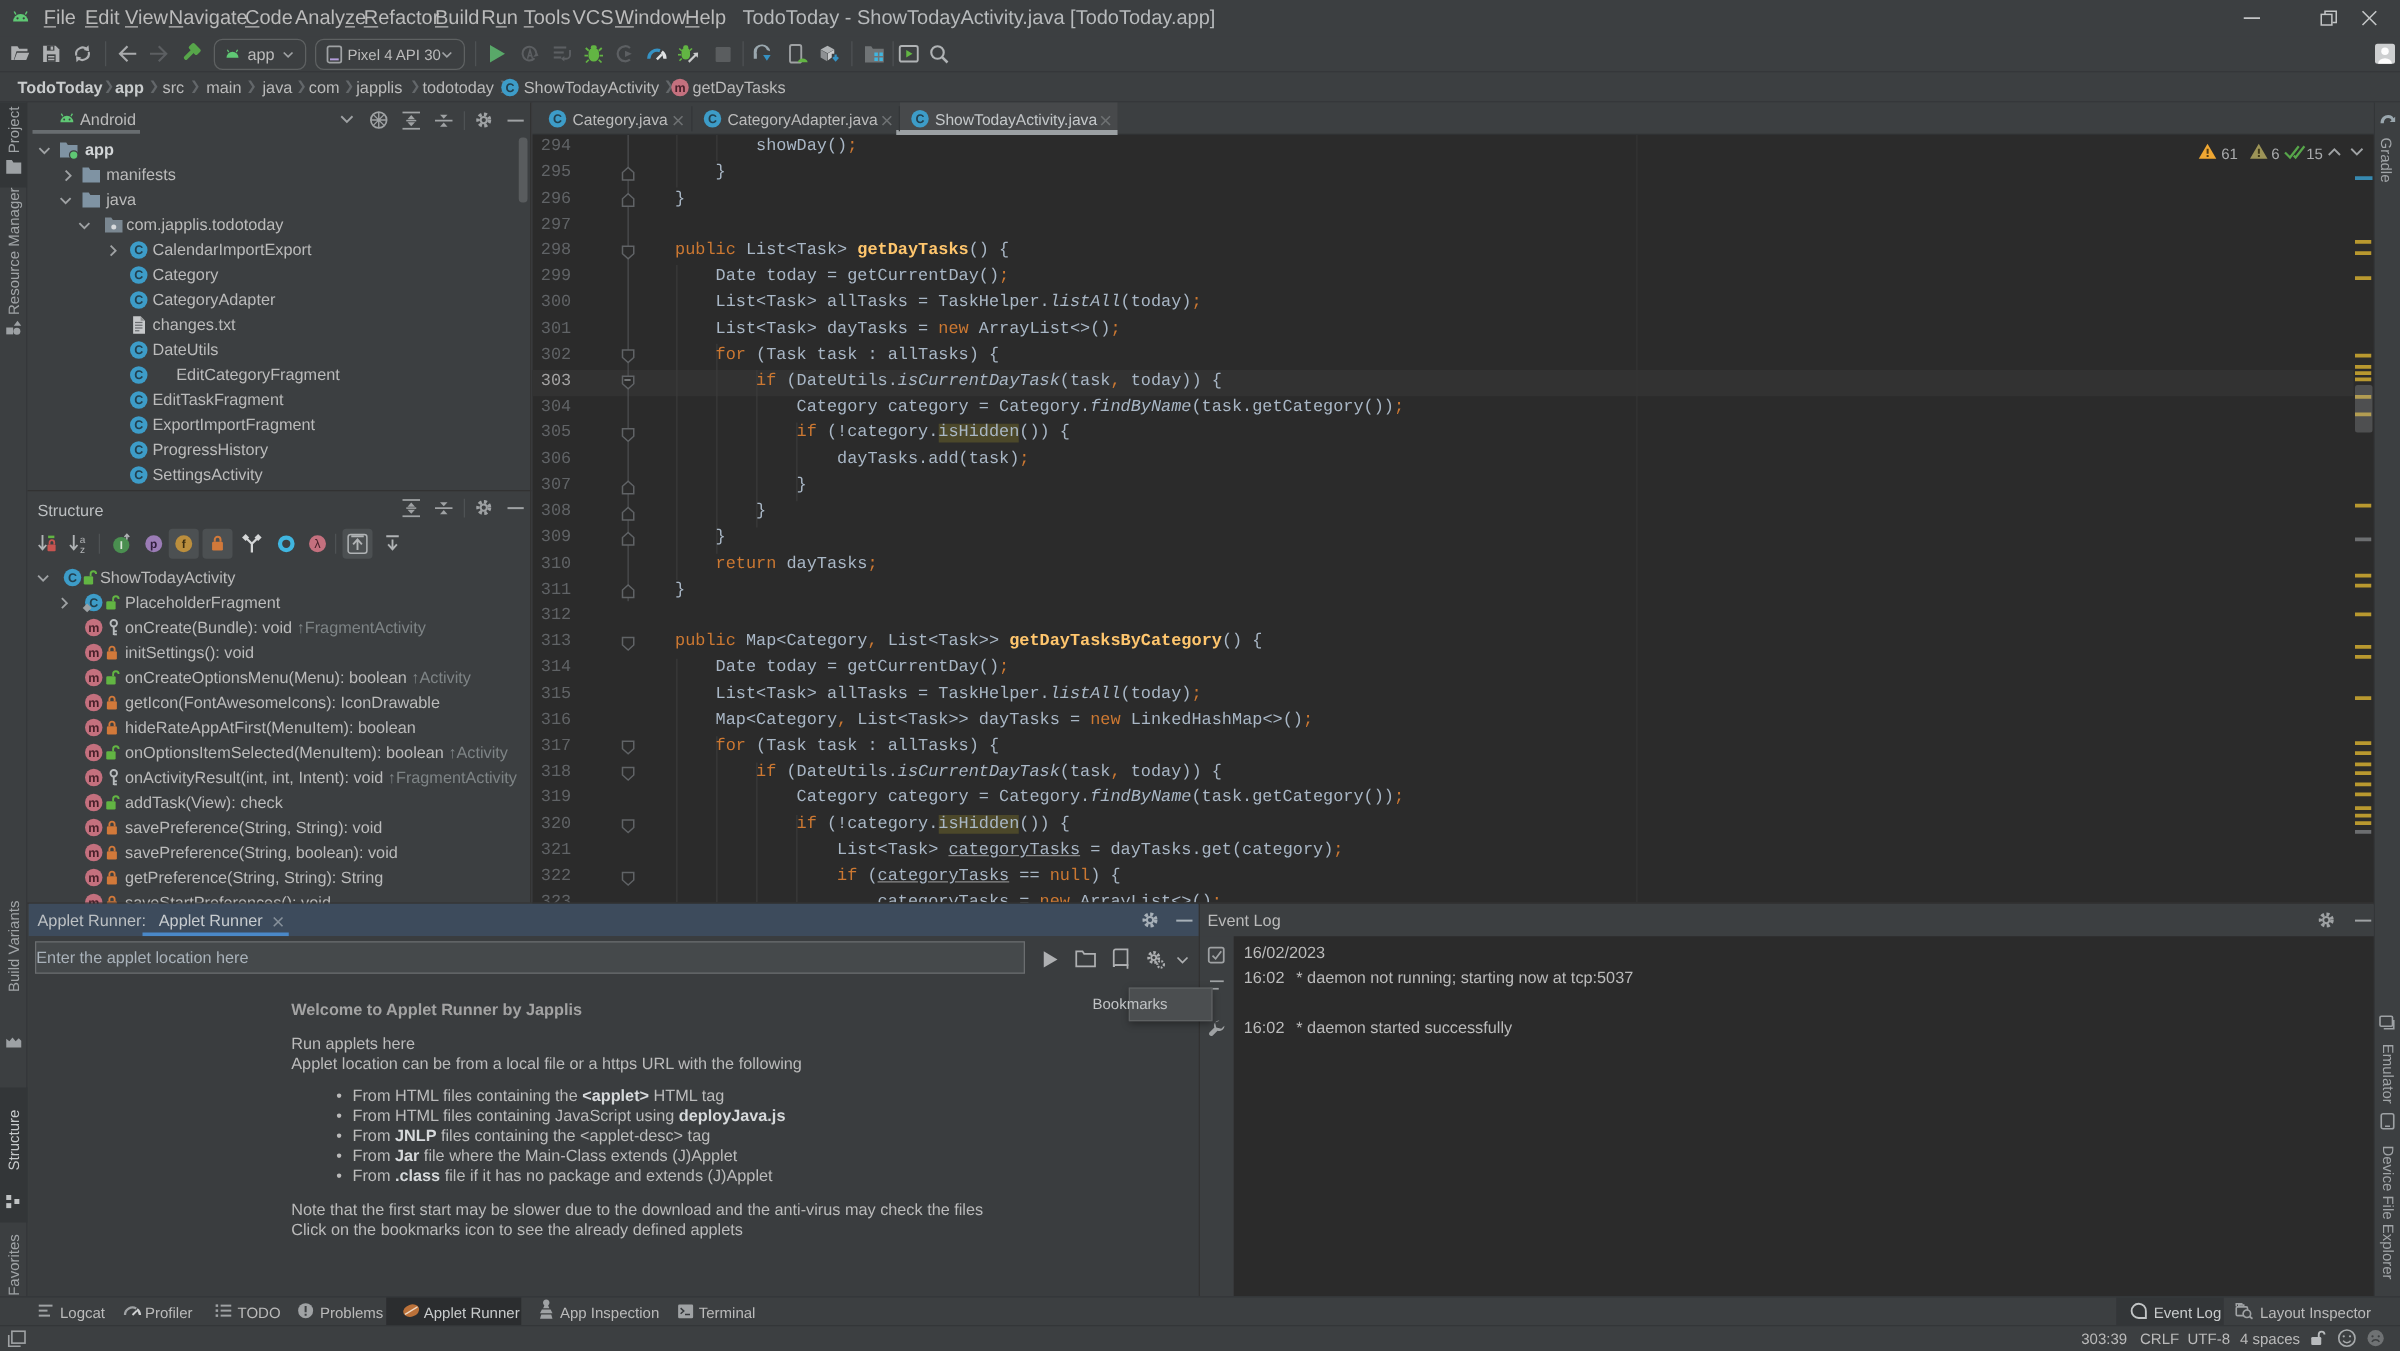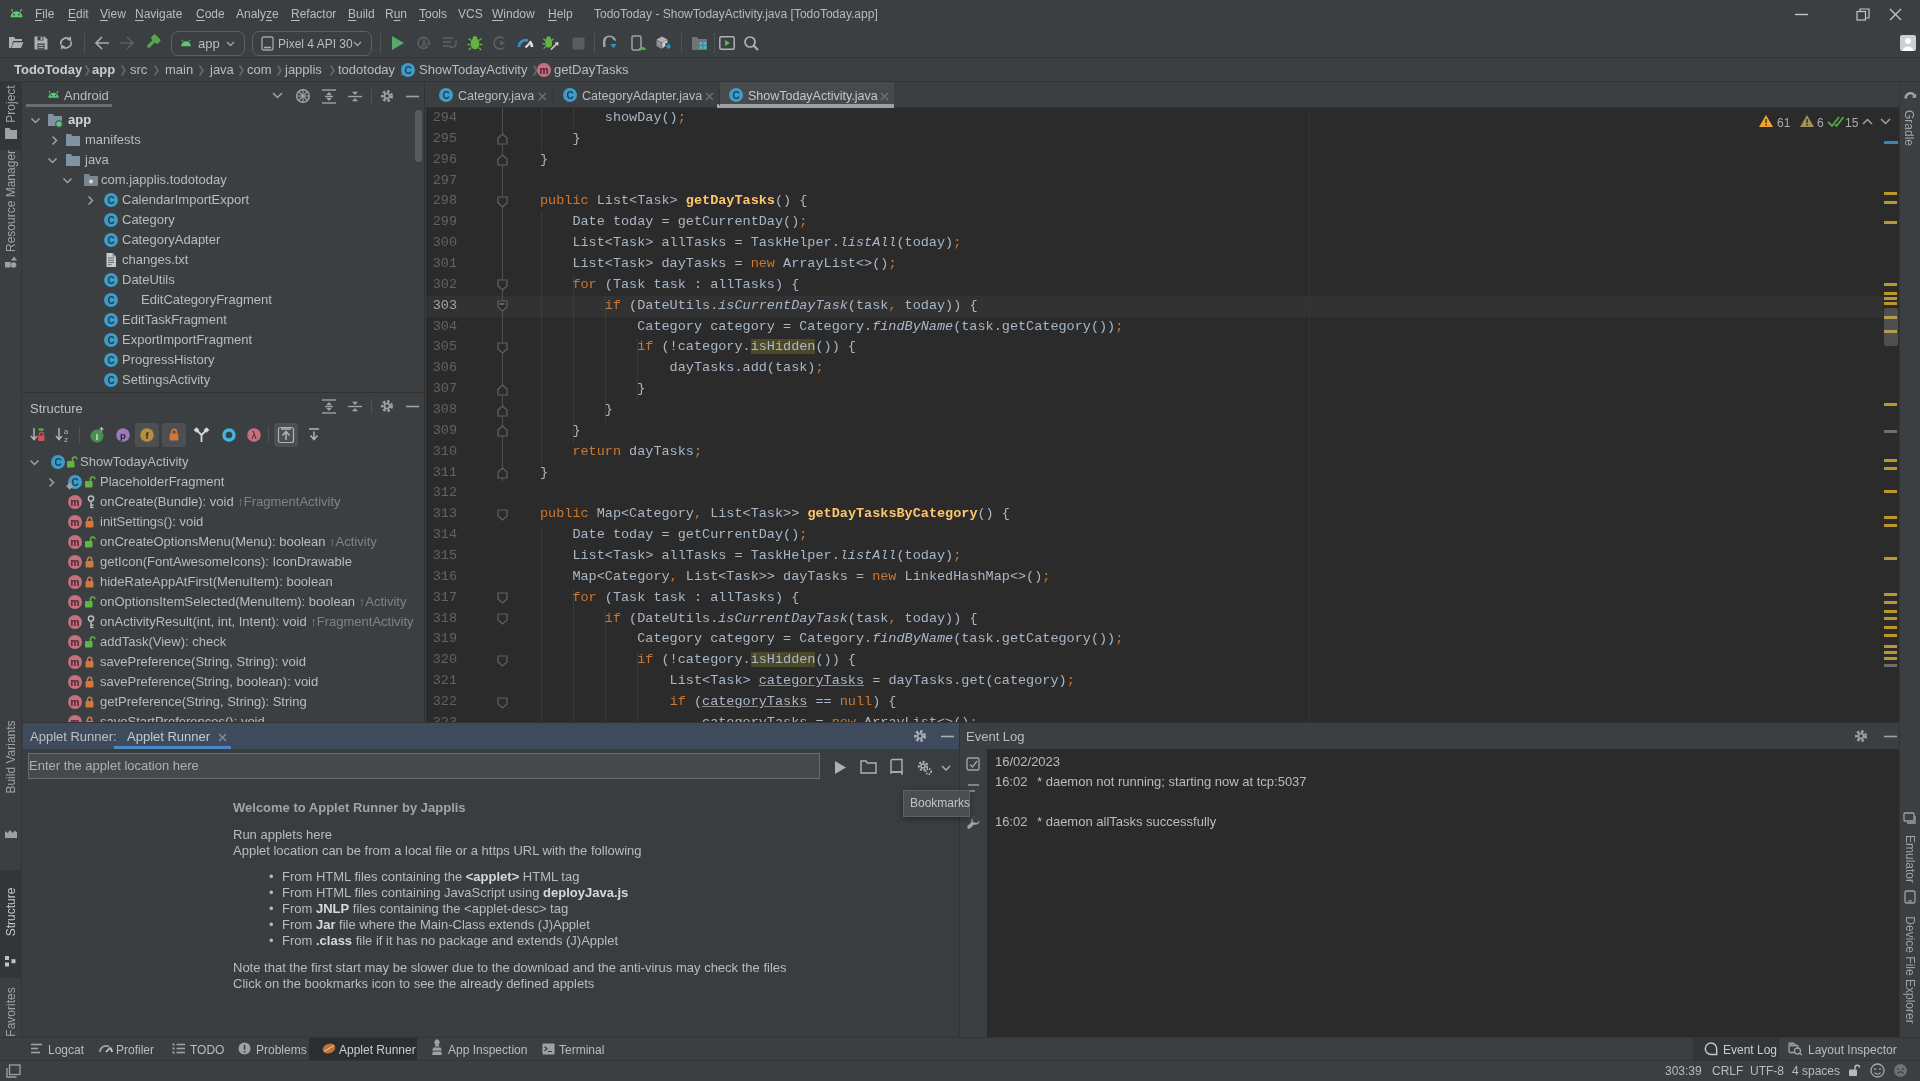--- a/index.html
+++ b/index.html
@@ -11,21 +11,21 @@
 .fn{color:#ffc66d;font-style:normal;font-weight:bold}
 .it{font-style:italic}
 .sc{color:#cc7832;font-style:normal}
 .hl{background:#4c482a}
 .un{text-decoration:underline;text-decoration-color:#8a8a8a}
 svg.a{overflow:visible}
 .vL{position:absolute;font-size:12px;color:#a0a4a7;white-space:nowrap;text-align:center;transform:rotate(-90deg)}
 .vR{position:absolute;font-size:12px;color:#a0a4a7;white-space:nowrap;text-align:center;transform:rotate(90deg)}
 .crumb{position:absolute;top:58px;height:24px;line-height:24px;font-size:13px;color:#bbbbbb}
 .csep{position:absolute;top:58px;height:24px;line-height:24px;font-size:10px;color:#63676a}
-.menu{position:absolute;top:0;height:29px;line-height:29px;font-size:12px;color:#bbbbbb}
+.menu{position:absolute;top:0;height:29px;line-height:29px;font-size:16px;color:#bbbbbb}
 u{text-decoration-thickness:1px;text-underline-offset:2px}
 .trow{position:absolute;height:20px;line-height:20px;font-size:13px;color:#bbbbbb;white-space:pre}
 .gray{color:#7e8486}
 </style></head>
 <body>
 
 <div class="a" style="left:0;top:0;width:1920px;height:29px;background:#3c3f41"></div>
 <svg class="a" style="left:8px;top:7px" width="17" height="15" viewBox="0 0 17 15">
  <path d="M2.5 10.2 a6 6 0 0 1 12 0 z" fill="#5fc874"></path>
  <line x1="4.7" y1="4.6" x2="3.4" y2="2.2" stroke="#5fc874" stroke-width="1.2"></line>
@@ -819,24 +819,24 @@
       <line x1="1" y1="2" x2="12" y2="2" stroke="#9fa2a4" stroke-width="1.4"></line>
       <line x1="1" y1="8" x2="8" y2="8" stroke="#9fa2a4" stroke-width="1.4"></line>
     </svg>
 <svg class="a" style="left:966px;top:815px" width="15" height="15" viewBox="0 0 15 15">
       <path d="M9.5 1.5 a4 4 0 0 0 -4 5.5 L1.5 11 a1.8 1.8 0 0 0 2.5 2.5 L8 9.5 a4 4 0 0 0 5.5 -4 L11 8 L7 7 L6 3 z" fill="#9fa2a4"></path>
     </svg>
 <span class="txt" style="left:995px;top:754px">16/02/2023</span>
 <span class="txt" style="left:995px;top:774px">16:02</span>
 <span class="txt" style="left:1037px;top:774px">* daemon not running; starting now at tcp:5037</span>
 <span class="txt" style="left:995px;top:814px">16:02</span>
-<span class="txt" style="left:1037px;top:814px">* daemon allTasks successfully</span>
+<span class="txt" style="left:1037px;top:814px">* daemon started successfully</span>
 
 <div class="a" style="left:903px;top:790px;width:67px;height:27px;background:#4b4e50;border:1px solid #5e6162;box-shadow:0 2px 6px rgba(0,0,0,0.35)"></div>
-<span class="sm" style="left:910px;top:796px;color:#c0c3c5">Bookmarks</span>
+<span class="sm" style="left:874px;top:796px;color:#c0c3c5">Bookmarks</span>
 
 <div class="a" style="left:0;top:1037px;width:1920px;height:23px;background:#3c3f41;border-top:1px solid #333638"></div>
 <svg class="a" style="left:30px;top:1043px" width="13" height="11" viewBox="0 0 13 11">
       <line x1="1" y1="1.5" x2="12" y2="1.5" stroke="#9fa2a4" stroke-width="1.6"></line>
       <line x1="1" y1="5.5" x2="8" y2="5.5" stroke="#9fa2a4" stroke-width="1.6"></line>
       <line x1="1" y1="9.5" x2="10" y2="9.5" stroke="#9fa2a4" stroke-width="1.6"></line>
     </svg>
 <span class="sm" style="left:48px;top:1043px">Logcat</span>
 <svg class="a" style="left:99px;top:1042px" width="14" height="13" viewBox="0 0 14 13">
       <path d="M1 10 a6 6 0 0 1 9 -5.2" fill="none" stroke="#9fa2a4" stroke-width="1.8"></path>

